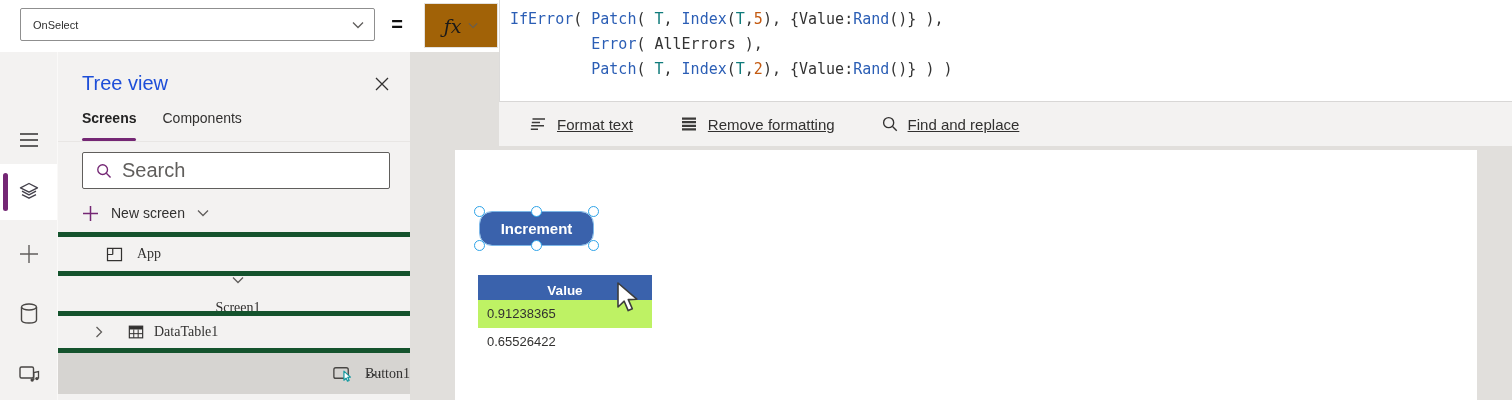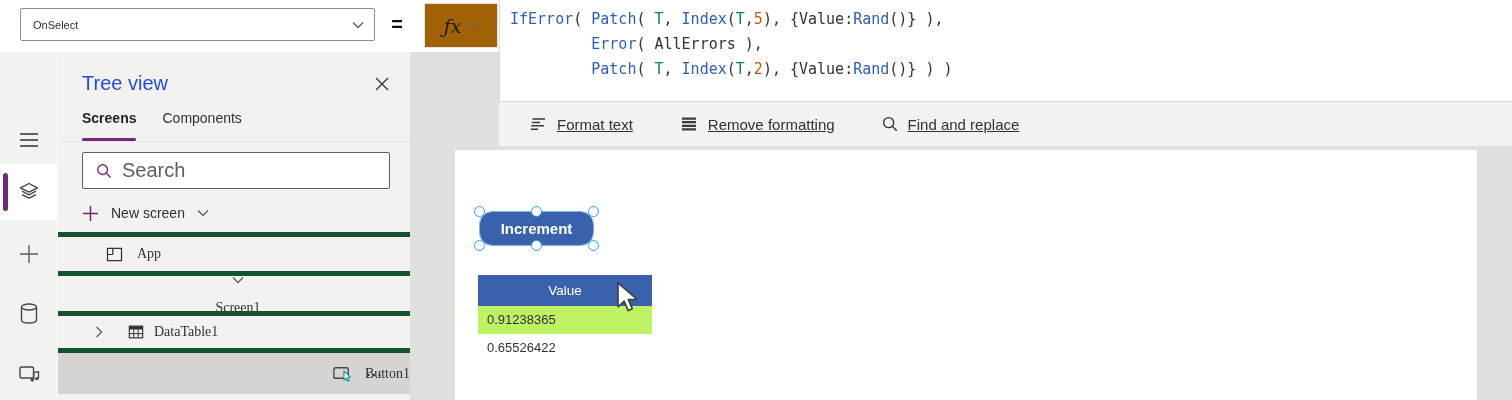--- a/index.html
+++ b/index.html
@@ -38,21 +38,21 @@
   .selection { position:absolute; left:480px; top:212px; width:113px; height:33px; z-index:3; }
   .increment-btn { position:absolute; inset:0; background:#3a62ac; border-radius:12px;
                    outline:1px solid #7db7e8; color:#fff; font-size:15px; font-weight:600;
                    display:flex; align-items:center; justify-content:center; cursor:pointer; }
   .handle { position:absolute; width:11px; height:11px; border-radius:50%; background:#fff;
             border:1.5px solid #2ea3e8; z-index:4; }
   .h-tl{left:-6px;top:-6px;} .h-tc{left:51px;top:-6px;} .h-tr{left:108px;top:-6px;}
   .h-bl{left:-6px;top:28px;} .h-bc{left:51px;top:28px;} .h-br{left:108px;top:28px;}
 
   .data-table { position:absolute; left:478px; top:275px; width:174px; z-index:3; }
-  .dt-header { height:31px; background:#3a62ac; color:#fff; font-size:13.5px; font-weight:400;
+  .dt-header { height:25px; background:#3a62ac; color:#fff; font-size:13.5px; font-weight:700;
                line-height:31px; text-align:center; cursor:pointer; }
   .dt-row { height:28px; line-height:28px; font-size:13px; color:#323130; padding-left:9px; }
   .dt-row.hl { background:#bef264; }
 
   .cursor { position:absolute; left:614px; top:281px; z-index:6; pointer-events:none; }
 
   
   .rail { position:absolute; left:0; top:52px; width:57px; height:348px; background:#f3f2f1; z-index:5; }
   .rail-item { position:absolute; left:0; width:57px; height:48px; display:flex;
                align-items:center; justify-content:center; cursor:pointer; }

